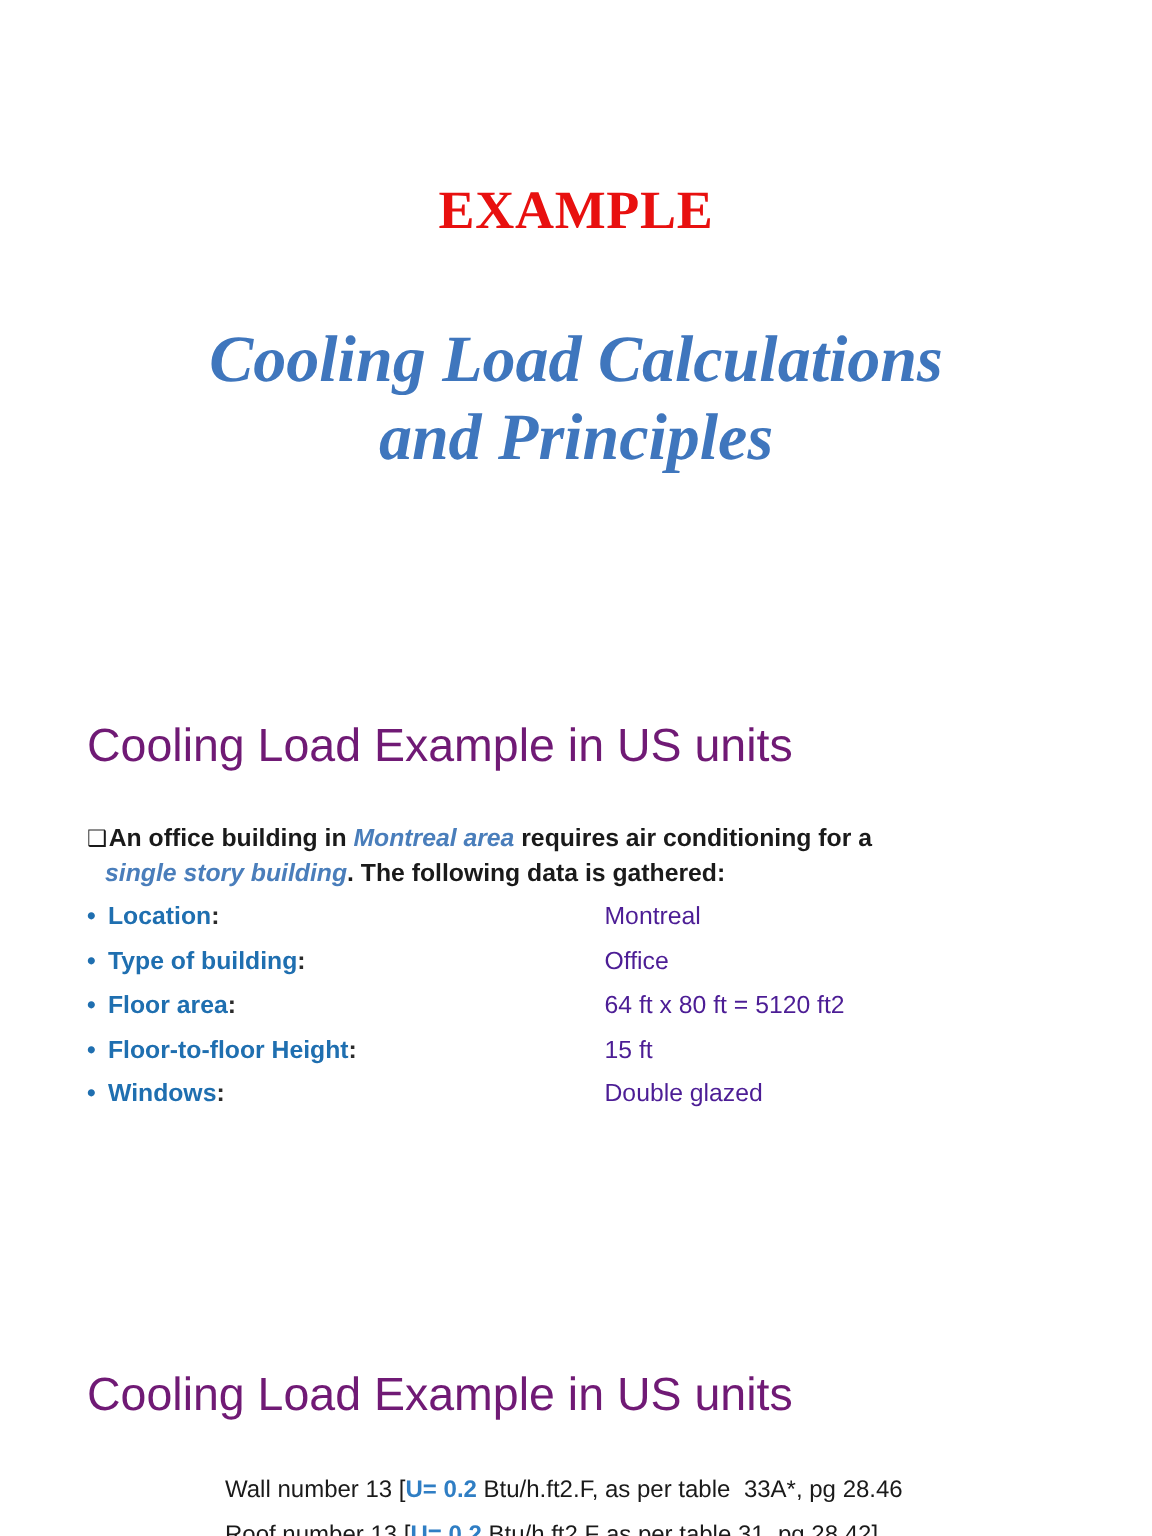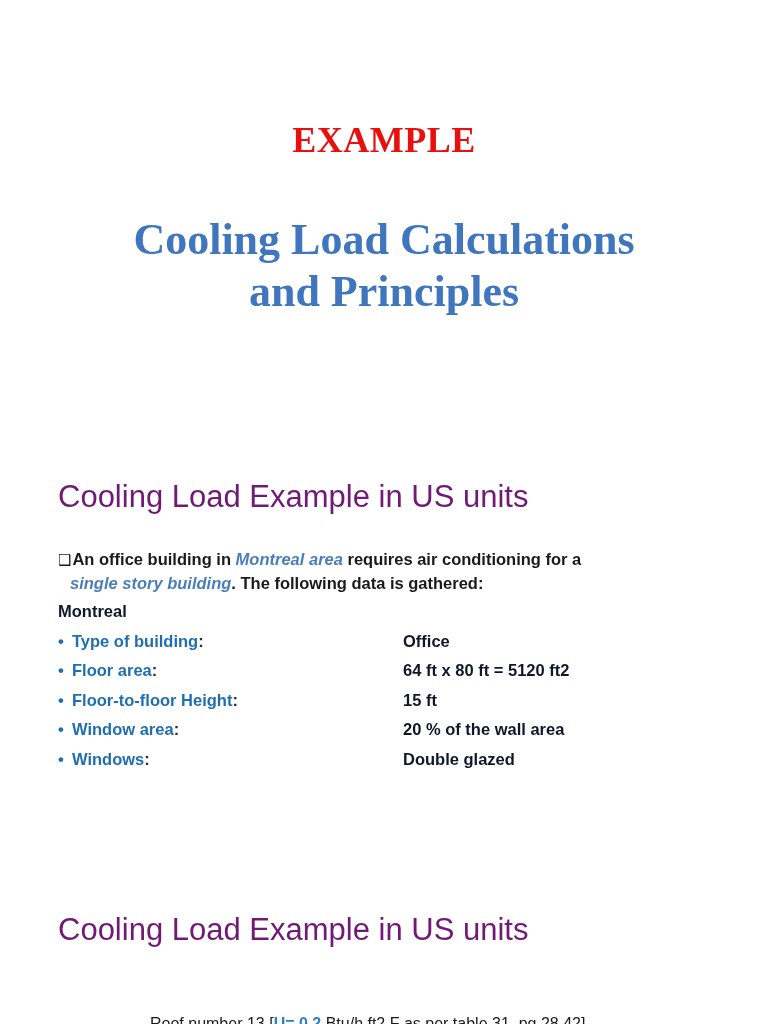--- a/index.html
+++ b/index.html
@@ -39,20 +39,21 @@
   }
 
   .main-title {
     position: absolute;
     top: 214px;
     left: 0;
     width: 768px;
     text-align: center;
     font-family: "Liberation Serif", "DejaVu Serif", serif;
     font-weight: bold;
+    font-style: italic;
     font-size: 44px;
     line-height: 52px;
     color: #3f76bd;
   }
   .main-title .line { display: block; }
 
   
   .section-heading {
     position: absolute;
     left: 58px;
@@ -119,22 +120,22 @@
     display: inline-block;
     width: 14px;
     color: #1f6fb0;
     font-weight: bold;
   }
   .spec-label .colon {
     color: #2b2b2b;
     font-weight: bold;
   }
   .spec-value {
-    color: #0f172a;
-    font-weight: bold;
+    color: #4c1d95;
+    font-weight: normal;
     white-space: nowrap;
   }
 
   
   .constr-list {
     position: absolute;
     top: 983px;
     left: 58px;
     width: 700px;
   }
@@ -179,57 +180,55 @@
   <div class="section-heading" id="heading-1">Cooling Load Example in US units</div>
 
   <div class="intro-para">
     <span class="sq">❑</span><span>An office building in </span><span class="hl">Montreal area</span><span> requires air conditioning for a</span>
     <span class="l2"><span class="hl">single story building</span><span>. The following data is gathered:</span></span>
   </div>
 
   <div class="spec-list">
 
     <div class="spec-row">
+      <div class="spec-label"><span class="bul">•</span><span>Location</span><span class="colon">:</span></div>
       <div class="spec-value">Montreal</div>
     </div>
 
     <div class="spec-row">
       <div class="spec-label"><span class="bul">•</span><span>Type of building</span><span class="colon">:</span></div>
       <div class="spec-value">Office</div>
     </div>
 
 
     <div class="spec-row">
       <div class="spec-label"><span class="bul">•</span><span>Floor area</span><span class="colon">:</span></div>
       <div class="spec-value">64 ft x 80 ft = 5120 ft2</div>
     </div>
 
     <div class="spec-row">
       <div class="spec-label"><span class="bul">•</span><span>Floor-to-floor Height</span><span class="colon">:</span></div>
       <div class="spec-value">15 ft</div>
     </div>
 
-    <div class="spec-row">
-      <div class="spec-label"><span class="bul">•</span><span>Window area</span><span class="colon">:</span></div>
-      <div class="spec-value">20 % of the wall area</div>
-    </div>
 
     <div class="spec-row">
       <div class="spec-label"><span class="bul">•</span><span>Windows</span><span class="colon">:</span></div>
       <div class="spec-value">Double glazed</div>
     </div>
 
   </div>
 
   <div class="section-heading" id="heading-2">Cooling Load Example in US units</div>
 
   <div class="constr-list">
 
     <div class="constr-row">
       <div class="constr-label"><span>Wall</span><span class="colon">:</span></div>
+      <div class="constr-text"><span>Wall number 13 [</span><span class="u">U= 0.2</span><span> Btu/h.ft2.F, as per table</span><span class="gap"></span><span>33A*, pg 28.46</span></div>
     </div>
 
     <div class="constr-row">
       <div class="constr-label"><span>Roof</span><span class="colon">:</span></div>
       <div class="constr-text"><span>Roof number 13 [</span><span class="u">U= 0.2</span><span> Btu/h.ft2.F as per table 31, pg 28.42]</span></div>
     </div>
 
   </div>
 
 </div>

